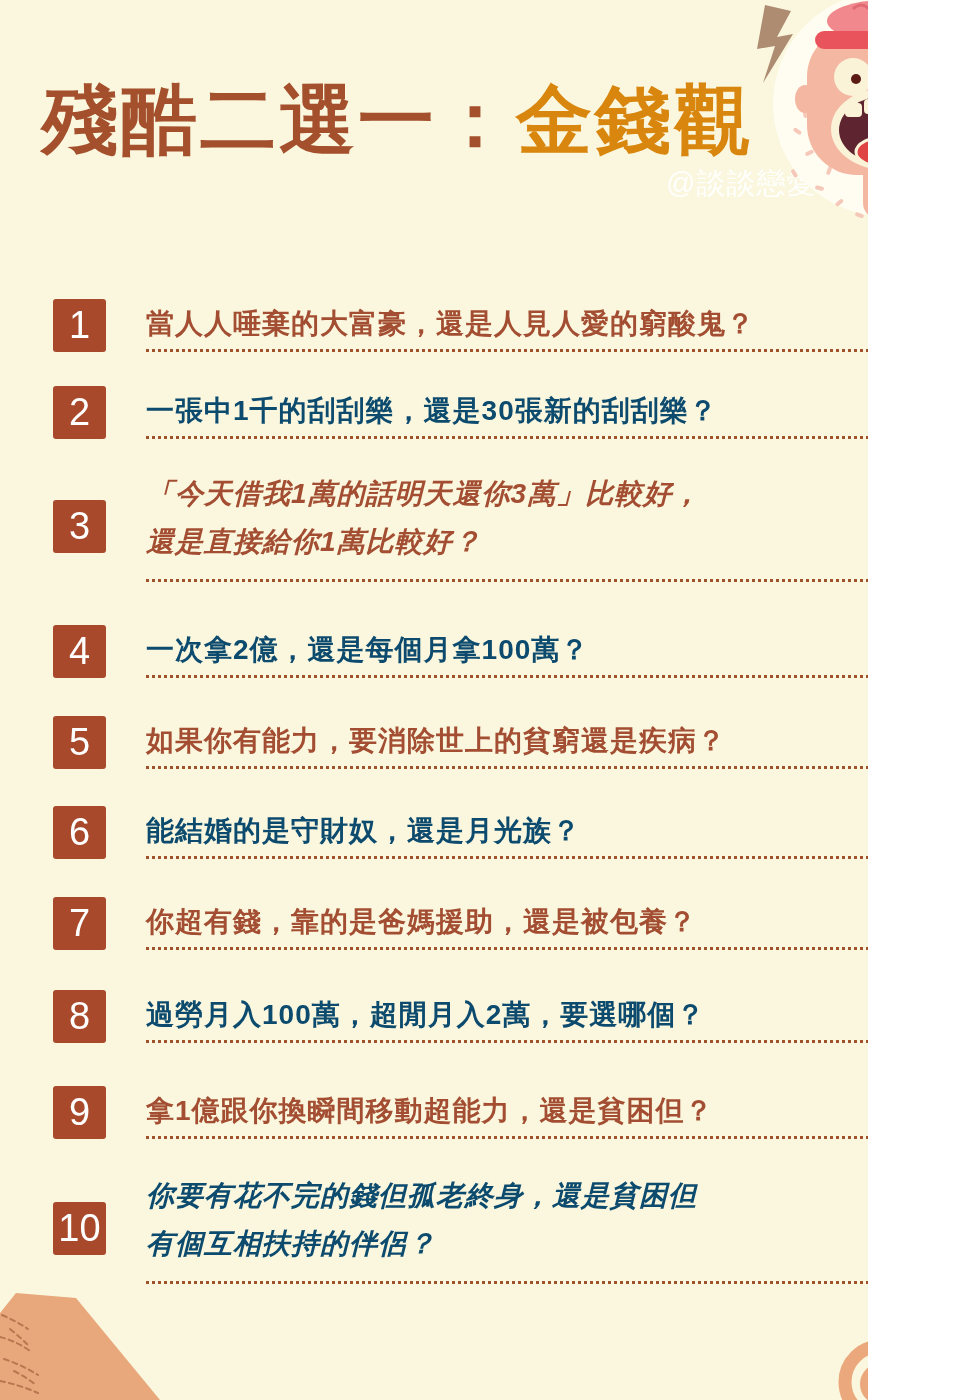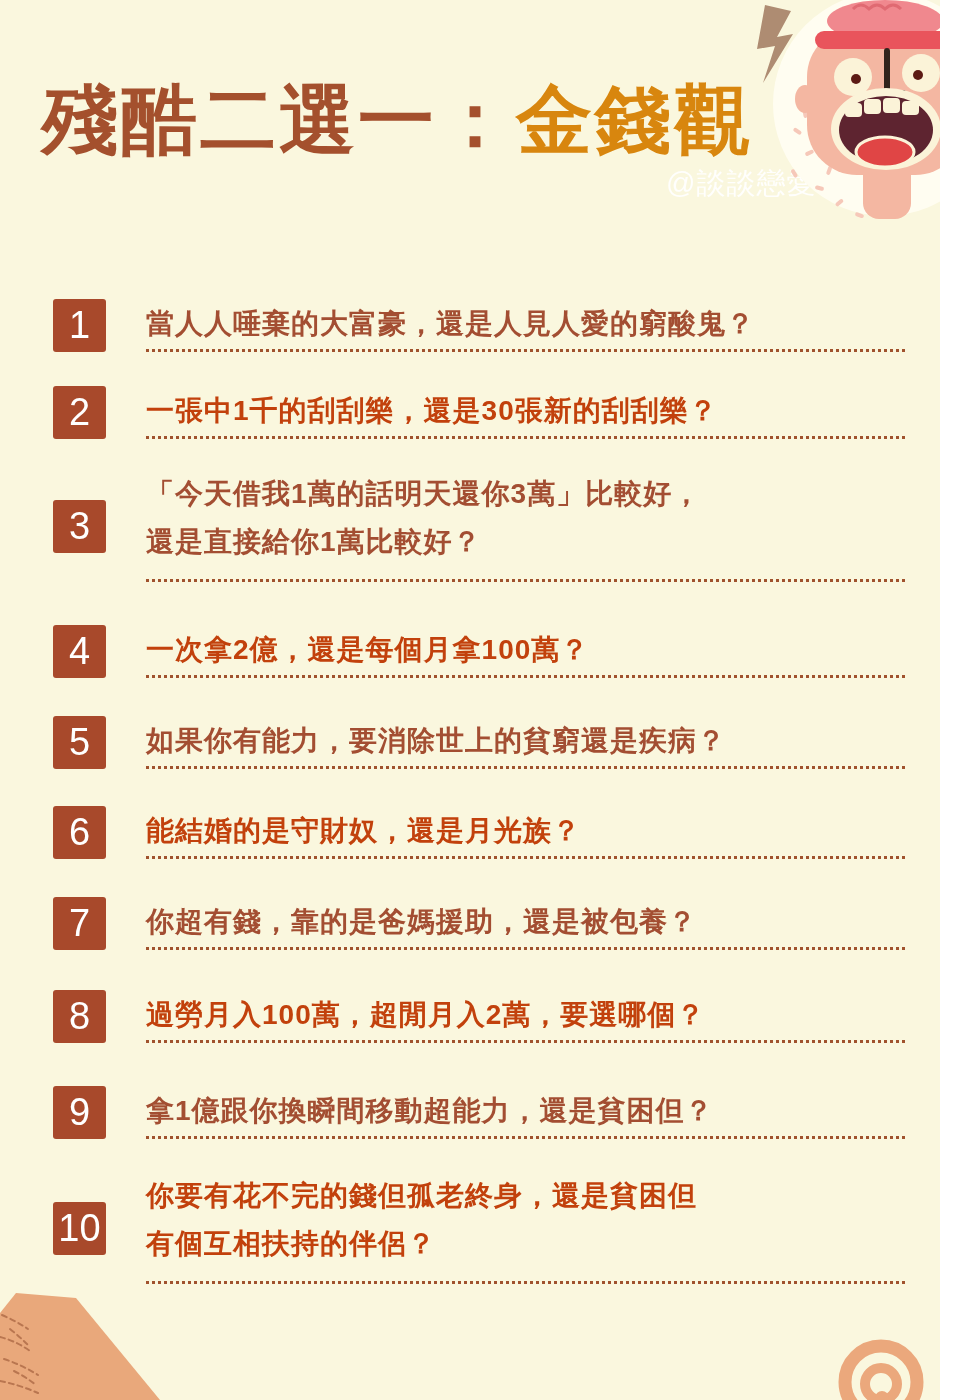--- a/index.html
+++ b/index.html
@@ -1,18 +1,18 @@
 <!DOCTYPE html>
 <html><head>
 <meta charset="utf-8">
 <style>
   html,body{margin:0;padding:0;}
   body{font-family:"Liberation Sans","DejaVu Sans",sans-serif;}
   #page{
-    position:relative;width:940px;height:1400px;overflow:hidden;
+    position:relative;width:868px;height:1400px;overflow:hidden;
     background:#FAF7DE;
   }
   
   #title{
     position:absolute;left:42px;top:72px;height:96px;line-height:96px;
     font-size:76px;font-weight:900;letter-spacing:3px;white-space:nowrap;
   }
   #title .t-primary{color:#A4502D;}
   #title .t-accent{color:#D8860E;}
   #watermark{
@@ -33,25 +33,25 @@
     font-size:38px;font-weight:500;
   }
   .qtext{
     flex:1;font-size:28px;font-weight:bold;letter-spacing:1px;
     border-bottom:3px dotted #A0522D;white-space:nowrap;
   }
   .row.single .qtext{
     align-self:stretch;display:flex;align-items:center;
   }
   .row.multi .qtext{
-    display:block;line-height:48px;padding-bottom:13px;
+    display:block;line-height:48px;padding-bottom:13px;font-style:italic;
   }
   .row.multi .qtext span{display:block;white-space:nowrap;}
   .tone-brown .qtext{color:#A34E32;}
-  .tone-orange .qtext{color:#c2410c;}
+  .tone-orange .qtext{color:#0c4a6e;}
   
   #row-1{top:299px;} #row-2{top:386px;} #row-3{top:470px;}
   #row-4{top:625px;} #row-5{top:716px;} #row-6{top:806px;}
   #row-7{top:897px;} #row-8{top:990px;} #row-9{top:1086px;}
   #row-10{top:1172px;justify-content:flex-end;}
   
   #face-illustration{position:absolute;left:735px;top:0;width:245px;height:222px;}
   #mountain-decoration{position:absolute;left:0;bottom:0;width:200px;height:115px;}
   #arcs-decoration{position:absolute;left:820px;top:1330px;width:130px;height:70px;}
 </style>

